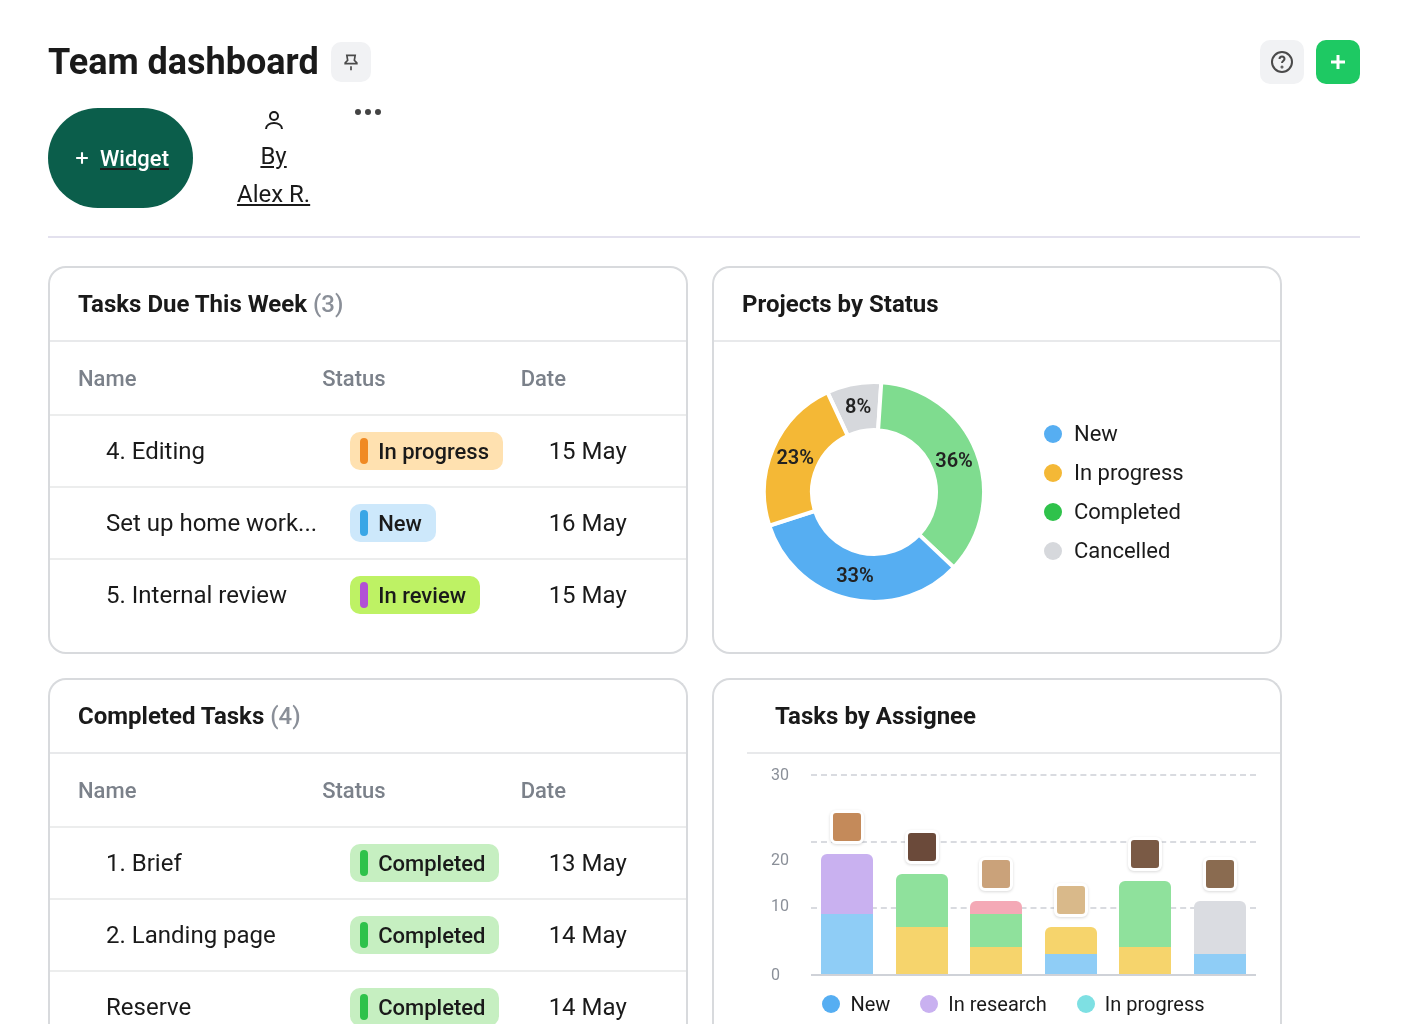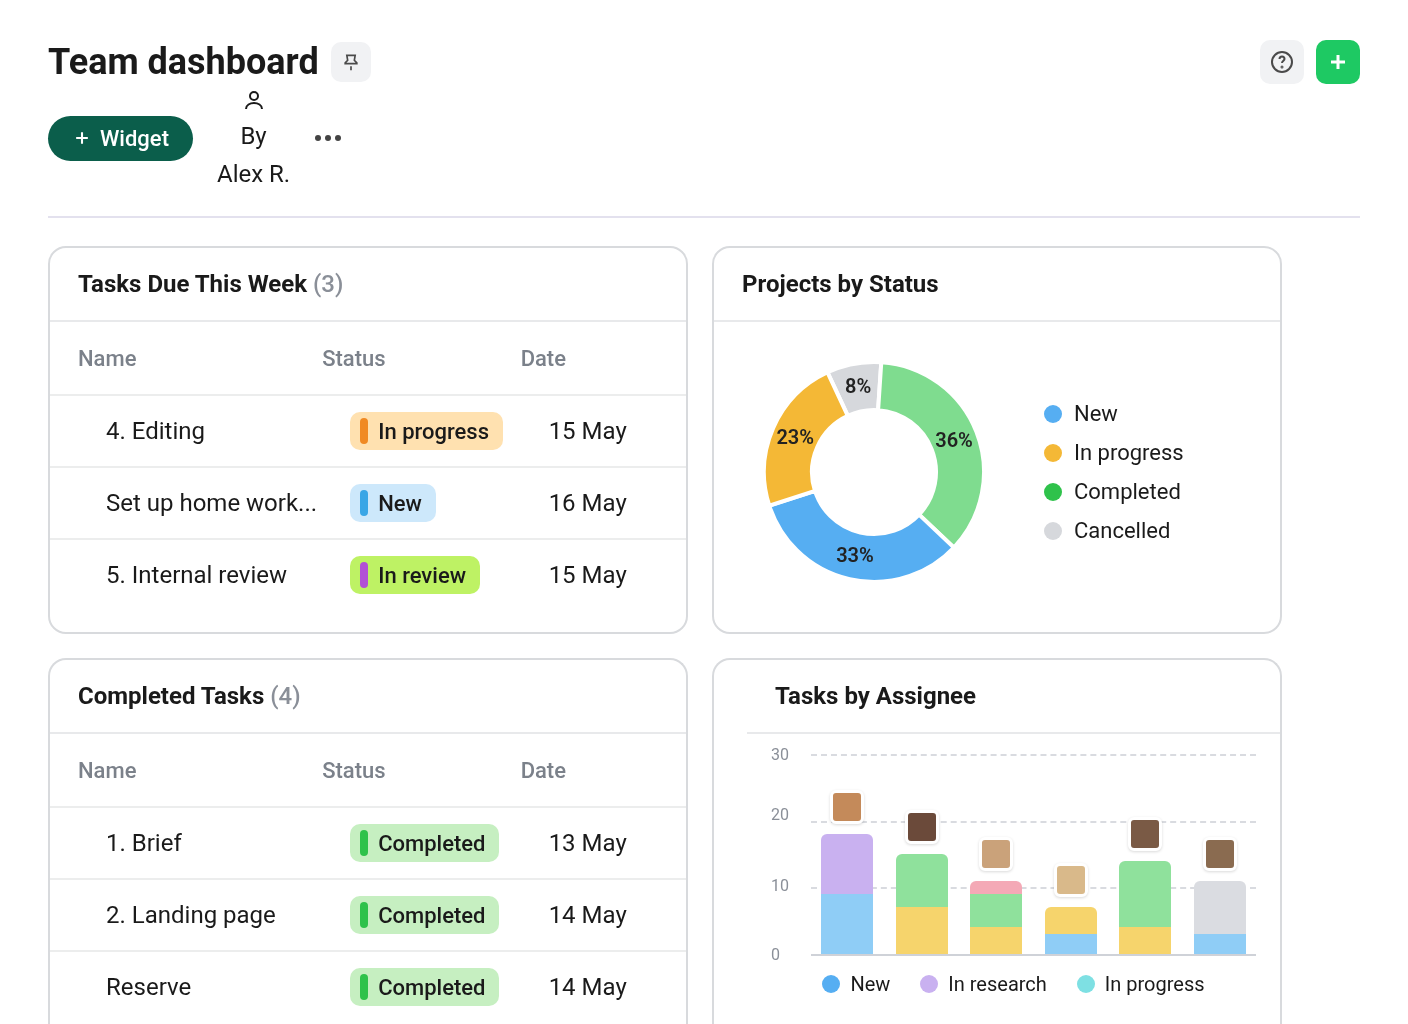--- a/index.html
+++ b/index.html
@@ -8,39 +8,39 @@
     background: #fff;
     color: #1a1a1a;
     width: 1408px;
     height: 1024px;
     padding: 40px 48px 0 48px;
   }
   .header {
     display: flex;
     align-items: center;
     justify-content: space-between;
-    margin-bottom: 4px;
+    margin-bottom: 24px;
   }
   .header-left { display: flex; align-items: center; gap: 12px; }
   .page-title { font-size: 36px; font-weight: 700; color: #1a1a1a; }
   .pin-btn {
     width: 40px; height: 40px; border-radius: 10px; background: #f1f2f4;
     display:flex; align-items:center; justify-content:center; cursor:pointer;
   }
   .header-right { display:flex; align-items:center; gap:12px; }
   .help-btn {
     width: 44px; height: 44px; border-radius:10px; background:#f1f2f4;
     display:flex; align-items:center; justify-content:center; cursor:pointer;
   }
   .add-btn {
     width: 44px; height: 44px; border-radius:10px; background:#1ec963;
     display:flex; align-items:center; justify-content:center; cursor:pointer;
     color:#fff;
   }
-  .toolbar { display:flex; align-items:center; gap:24px; padding-bottom: 28px; border-bottom: 2px solid #e3e1ee; margin-bottom: 28px;}
+  .toolbar { display:flex; gap:44px; padding-bottom: 28px; border-bottom: 2px solid #e3e1ee; margin-bottom: 28px; text-decoration: underline;}
   .widget-btn {
     display:flex; align-items:center; gap:8px;
     background:#0b5e4b; color:#fff; font-size:22px; font-weight:500;
     padding: 10px 24px; border-radius: 999px; cursor:pointer;
   }
   .author { display:flex; align-items:center; gap:10px; font-size:24px; color:#1a1a1a; cursor:pointer;flex-direction:column;}
   .more-btn { cursor:pointer; font-size:24px; letter-spacing:2px; color:#444;}
   .grid {
     display:grid;
     grid-template-columns: 640px 570px;
@@ -265,21 +265,21 @@
     <div class="card-header">
       <span>Tasks by Assignee</span>
     </div>
     <div class="barchart">
       <div class="barplot" id="barplot">
           <div class="grid-line" style="top: 200px; border-top: 2px solid rgb(207, 210, 216);"></div>
           <div class="ylabel" style="top: 200px;">0</div>
           <div class="grid-line" style="top: 133.333px;"></div>
           <div class="ylabel" style="top: 131px;">10</div>
           <div class="grid-line" style="top: 66.6667px;"></div>
-          <div class="ylabel" style="top: 60px;">20</div>
+          <div class="ylabel" style="top: 85px;">20</div>
           <div class="grid-line" style="top: 0px;"></div>
           <div class="ylabel" style="top: 0px;">30</div>
           <div class="bars">
             <div class="barcol">
               <div class="seg" style="height: 60px; background: rgb(201, 177, 240); border-top-left-radius: 6px; border-top-right-radius: 6px;"></div>
               <div class="seg" style="height: 60px; background: rgb(143, 205, 246);"></div>
               <div class="avatar" style="background: rgb(196, 138, 90);"></div>
             </div>
             <div class="barcol">
               <div class="seg" style="height: 53.3333px; background: rgb(143, 225, 156); border-top-left-radius: 6px; border-top-right-radius: 6px;"></div>

